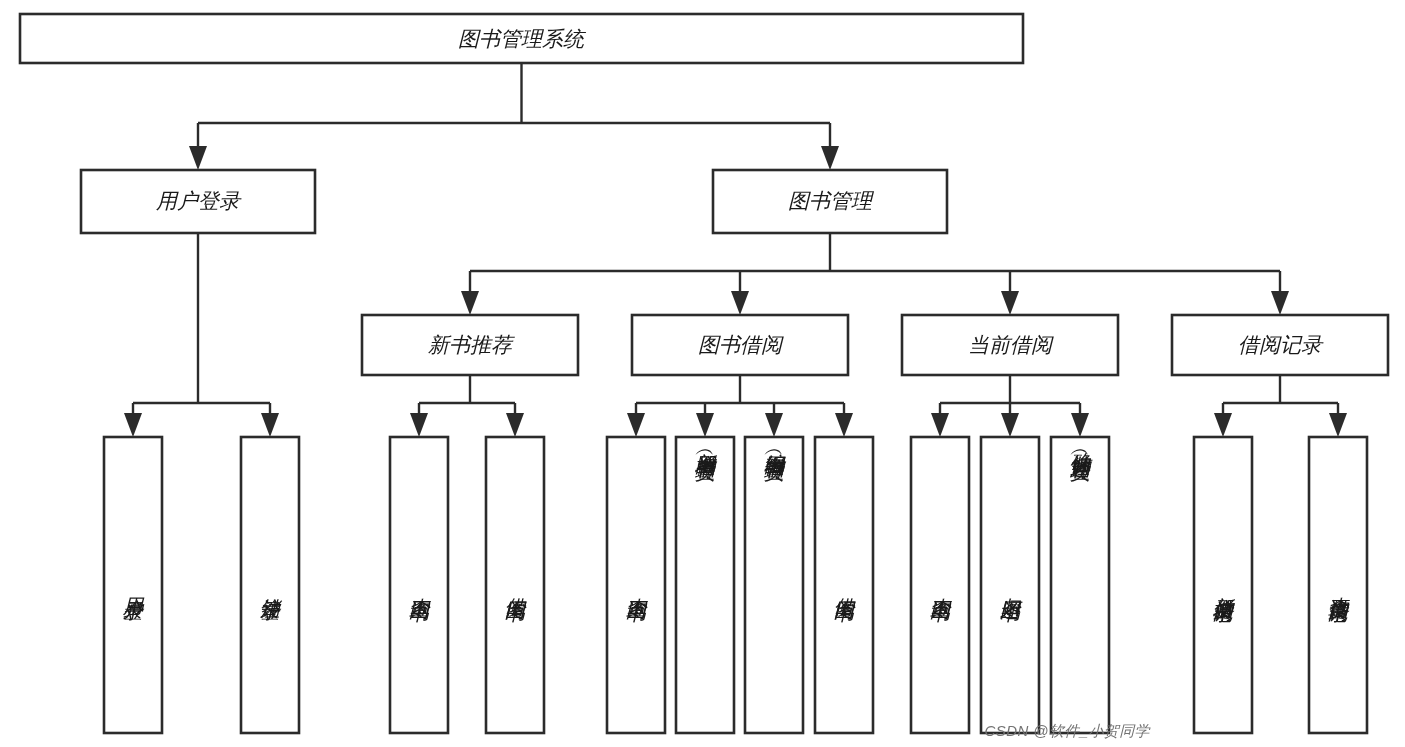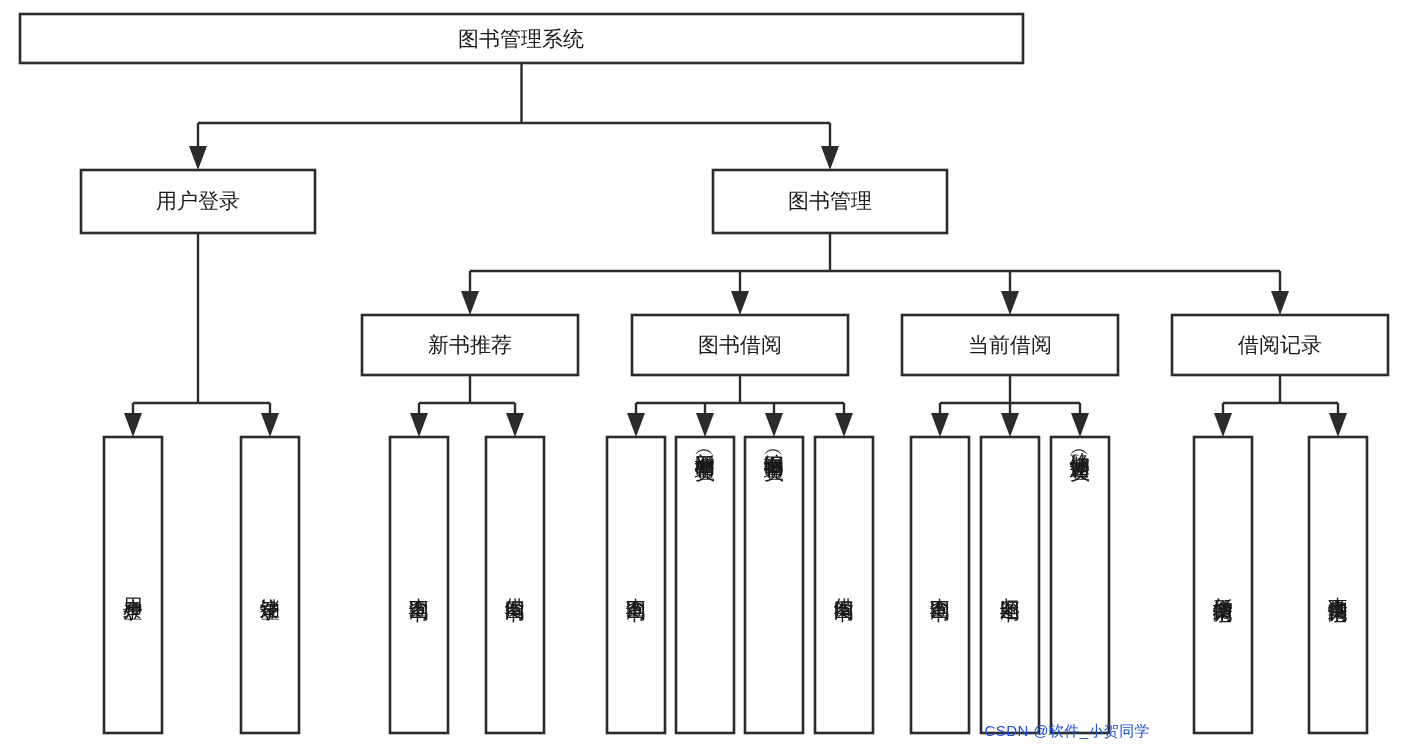--- a/index.html
+++ b/index.html
@@ -11,20 +11,21 @@
     width: 1405px;
     height: 747px;
     font-family: "Liberation Sans", sans-serif;
     overflow: hidden;
   }
   #diagram-root {
     position: relative;
     width: 1160px;
     height: 747px;
     background: #ffffff;
+    font-style: italic;
   }
   svg.diagram-canvas {
     position: absolute;
     left: 0;
     top: 0;
     width: 1405px;
     height: 747px;
     display: block;
   }
   .node-box {
@@ -65,21 +66,21 @@
     letter-spacing: 1.5px;
     color: #1a1a1a;
     text-align: center;
   }
   .watermark {
     position: absolute;
     right: 10px;
     bottom: 6px;
     font-family: "Liberation Sans", sans-serif;
     font-size: 15px;
-    color: #1d4ed8;
+    color: #737373;
     letter-spacing: 0.4px;
     user-select: none;
   }
 </style>
 </head>
 <body>
 
 <div id="diagram-root">
 
   <svg class="diagram-canvas" viewBox="0 0 1405 747">

